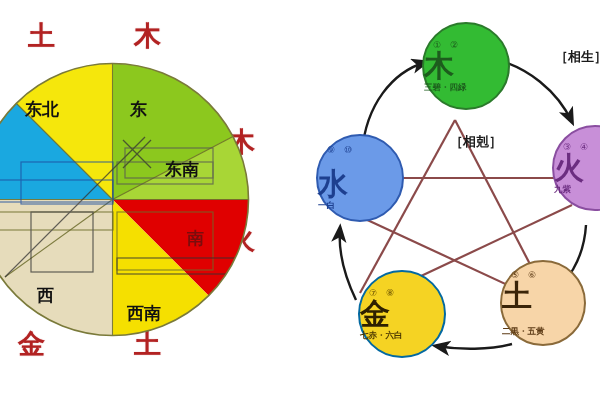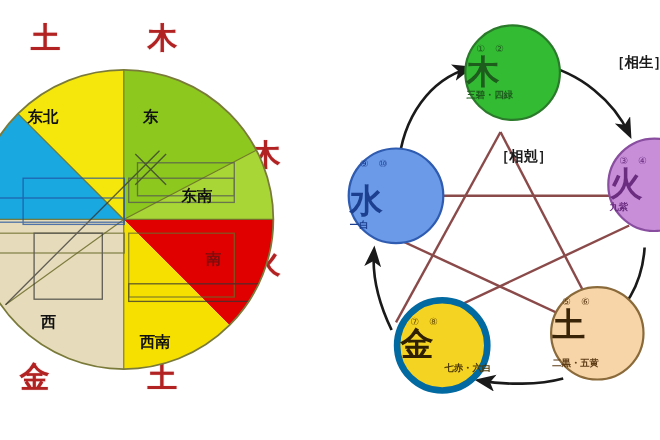--- a/index.html
+++ b/index.html
@@ -9,21 +9,21 @@
 
   
   #wheel-panel{position:absolute;left:0;top:0;width:290px;height:400px;}
 
   .elem-label{position:absolute;color:#b22222;font-weight:bold;
               font-size:27px;line-height:1;letter-spacing:0;
               font-family:"DejaVu Sans","Liberation Sans",sans-serif;
               text-shadow:0 0 1px rgba(178,34,34,.5);}
 
   .wheel-wrap{position:absolute;left:-25px;top:62px;width:275px;height:275px;}
-  .sector-label{position:absolute;color:#111;font-weight:bold;font-size:14px;
+  .sector-label{position:absolute;color:#111;font-weight:bold;font-size:17px;
                 white-space:nowrap;}
   .sector-label.red-ink{color:#7a0d0d;}
 
   
   #penta-panel{position:absolute;left:300px;top:0;width:300px;height:400px;}
   .node{position:absolute;border-radius:50%;box-sizing:border-box;
         display:flex;flex-direction:column;
         justify-content:center;}
   .node .nums{font-size:9px;letter-spacing:9px;text-indent:9px;line-height:1;}
   .node .big{font-weight:bold;line-height:1;}
@@ -89,21 +89,21 @@
             <line x1="30" y1="215" x2="170" y2="75"></line>
             <line x1="148" y1="78" x2="176" y2="106"></line>
             <line x1="176" y1="78" x2="148" y2="106"></line>
           </g>
         </g>
         <circle cx="137.5" cy="137.5" r="136" fill="none" stroke="#7a7a3a" stroke-width="1.6"></circle>
       </svg>
 
       <div class="sector-label" style="left:50px;top:36px;">东北</div>
       <div class="sector-label" style="left:155px;top:36px;">东</div>
-      <div class="sector-label" style="left:190px;top:96px;margin-top:12px;">东南</div>
+      <div class="sector-label" style="left:190px;top:96px;">东南</div>
       <div class="sector-label red-ink" style="left:212px;top:165px;">南</div>
       <div class="sector-label" style="left:152px;top:240px;">西南</div>
       <div class="sector-label" style="left:62px;top:222px;">西</div>
 
     </div>
   </div>
 
   <div id="penta-panel">
 
     <svg width="300" height="400">
@@ -144,24 +144,24 @@
       <div class="big" style="color:#6b2d80;font-size:30px;">火</div>
       <div class="sub" style="color:#6b2d80;margin-top:2px;">九紫</div>
     </div>
 
     <div class="node" style="left:200px;top:260px;width:86px;height:86px;background:#f7d5a8;border:2px solid #8a6a3a;">
       <div class="nums" style="color:#5c3a14;margin-bottom:1px;">⑤⑥</div>
       <div class="big" style="color:#3a2408;font-size:30px;">土</div>
       <div class="sub" style="color:#5c3a14;margin-top:16px;">二黒・五黄</div>
     </div>
 
-    <div class="node" style="left:58px;top:270px;width:88px;height:88px;background:#f5d323;border:6px solid #0369a1;">
+    <div class="node" style="left:58px;top:270px;width:88px;height:88px;background:#f5d323;border:2px solid #0369a1;">
       <div class="nums" style="color:#6b5200;margin-bottom:1px;">⑦⑧</div>
       <div class="big" style="color:#2e2000;font-size:30px;">金</div>
-      <div class="sub" style="color:#4a3600;margin-top:2px;margin-left:40px;">七赤・六白</div>
+      <div class="sub" style="color:#4a3600;margin-top:2px;">七赤・六白</div>
     </div>
 
     <div class="node" style="left:16px;top:134px;width:88px;height:88px;background:#6b9ae8;border:2px solid #2f5bb0;">
       <div class="nums" style="color:#1d3f8f;margin-bottom:14px;">⑨⑩</div>
       <div class="big" style="color:#1d3f8f;font-size:30px;">水</div>
       <div class="sub" style="color:#1d3f8f;margin-top:2px;">一白</div>
     </div>
   </div>
 </div>
 

